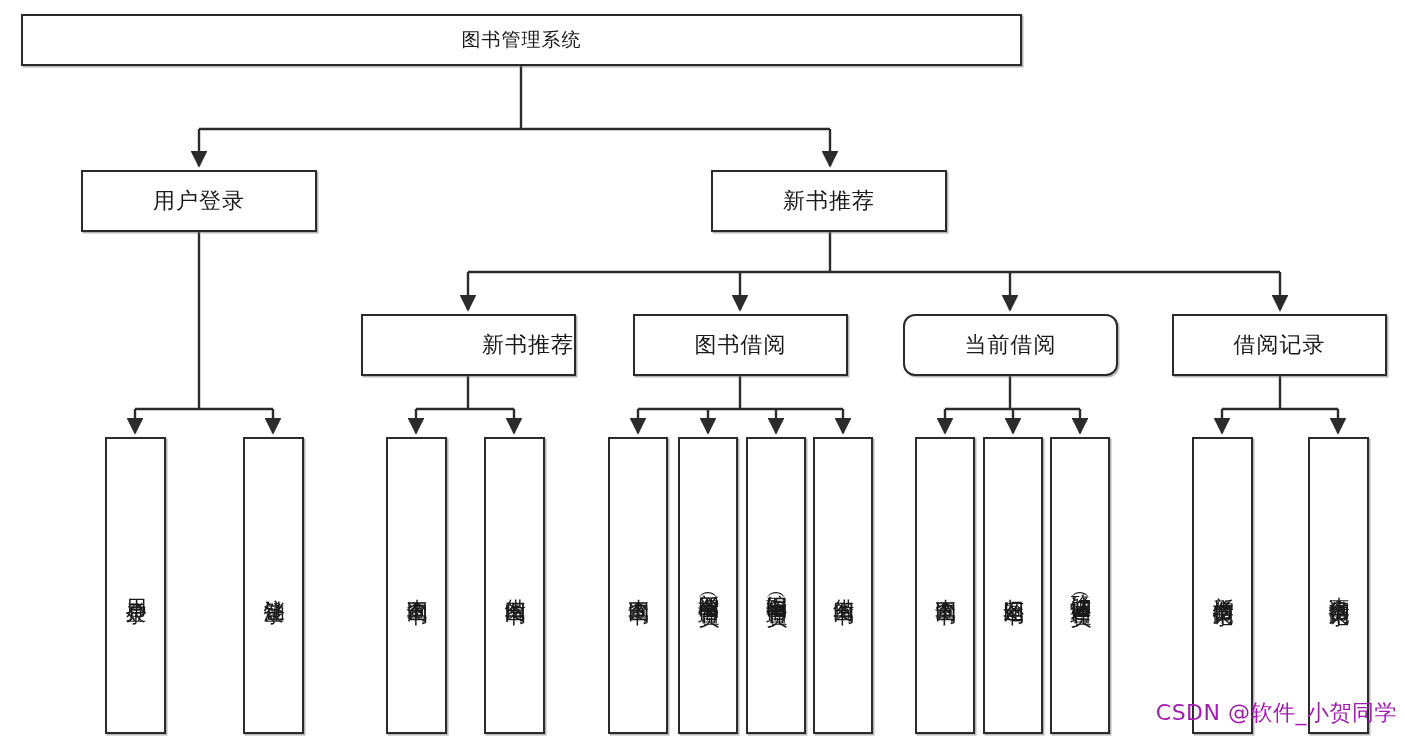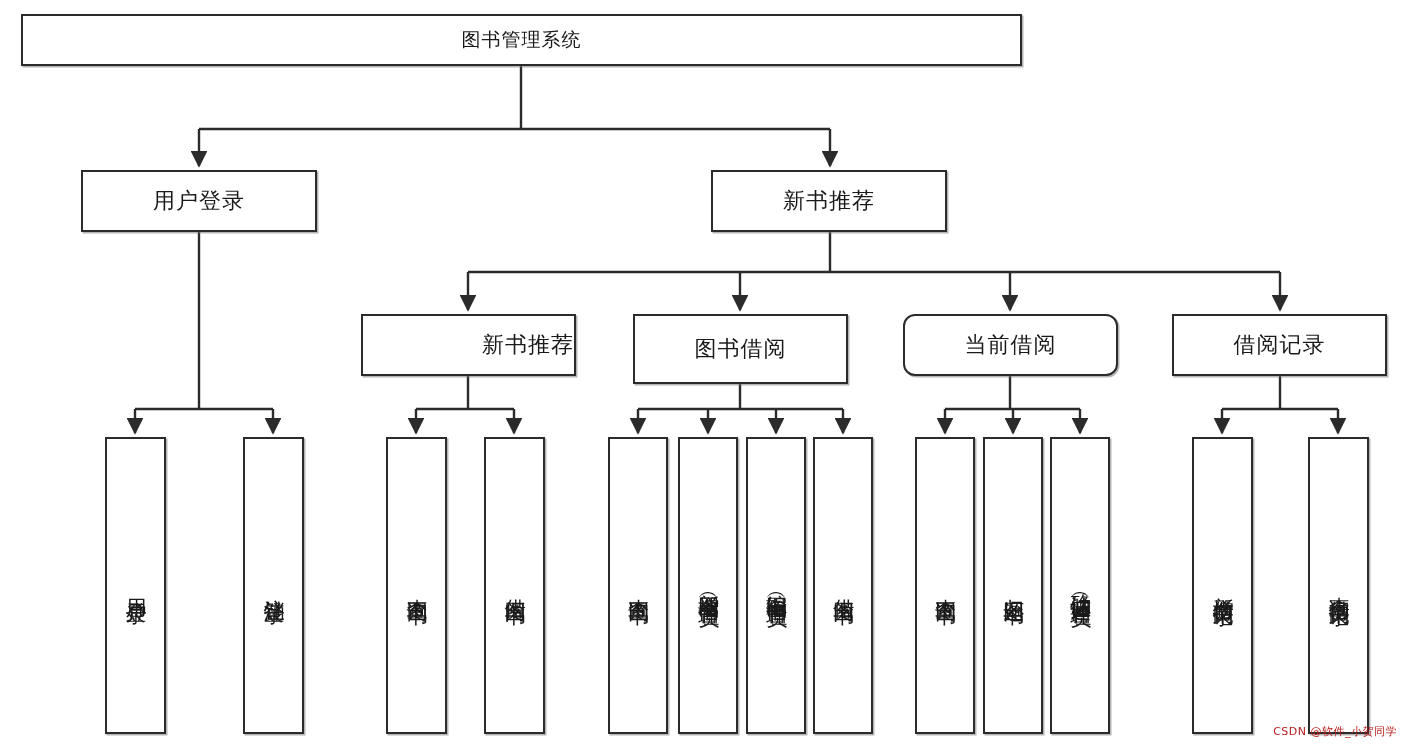--- a/index.html
+++ b/index.html
@@ -56,23 +56,23 @@
     text-align: center;
   }
   .node.v .vtxt {
     writing-mode: vertical-rl;
     text-orientation: upright;
     display: block;
   }
   #watermark {
     position: absolute;
     right: 8px;
-    bottom: 8px;
-    font-size: 11px;
-    color: #b91c1c;
+    bottom: 19px;
+    font-size: 22px;
+    color: #a21caf;
     white-space: nowrap;
     letter-spacing: 0.5px;
   }
 </style>
 </head>
 <body>
 
 <div id="canvas">
 
   <svg id="wires" viewBox="0 0 1405 747" width="1405" height="747" xmlns="http://www.w3.org/2000/svg">
@@ -135,21 +135,21 @@
   <div class="node h" style="left:81px; top:170px; width:236px; height:62px;">
     <span>用户登录</span>
   </div>
   <div class="node h" style="left:711px; top:170px; width:236px; height:62px;">
     <span>新书推荐</span>
   </div>
 
   <div class="node h" style="left:361px; top:314px; width:215px; height:62px;justify-content:flex-end;">
     <span>新书推荐</span>
   </div>
-  <div class="node h" style="left:633px; top:314px; width:215px; height:70px;">
+  <div class="node h" style="left:633px; top:314px; width:215px; height:62px;">
     <span>图书借阅</span>
   </div>
   <div class="node h" style="left:903px; top:314px; width:215px; height:62px;border-radius:12px;">
     <span>当前借阅</span>
   </div>
   <div class="node h" style="left:1172px; top:314px; width:215px; height:62px;">
     <span>借阅记录</span>
   </div>
 
   <div class="node v" style="left:105px; top:437px; width:61px; height:297px;">

